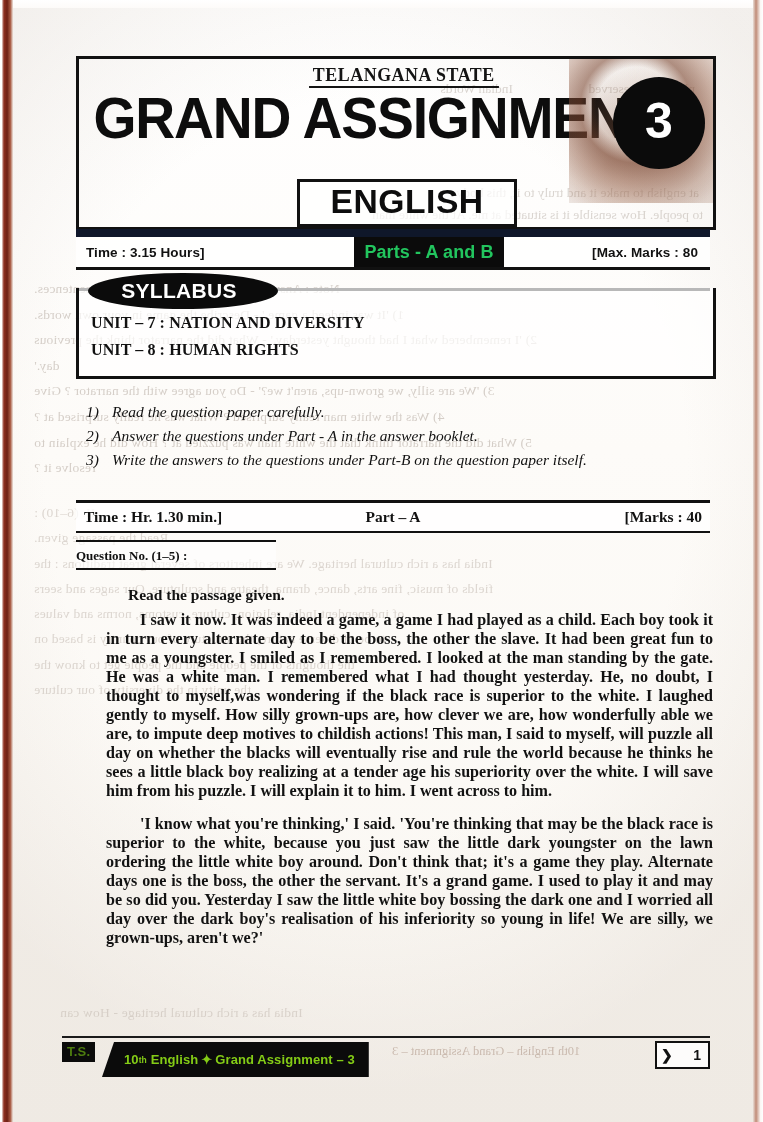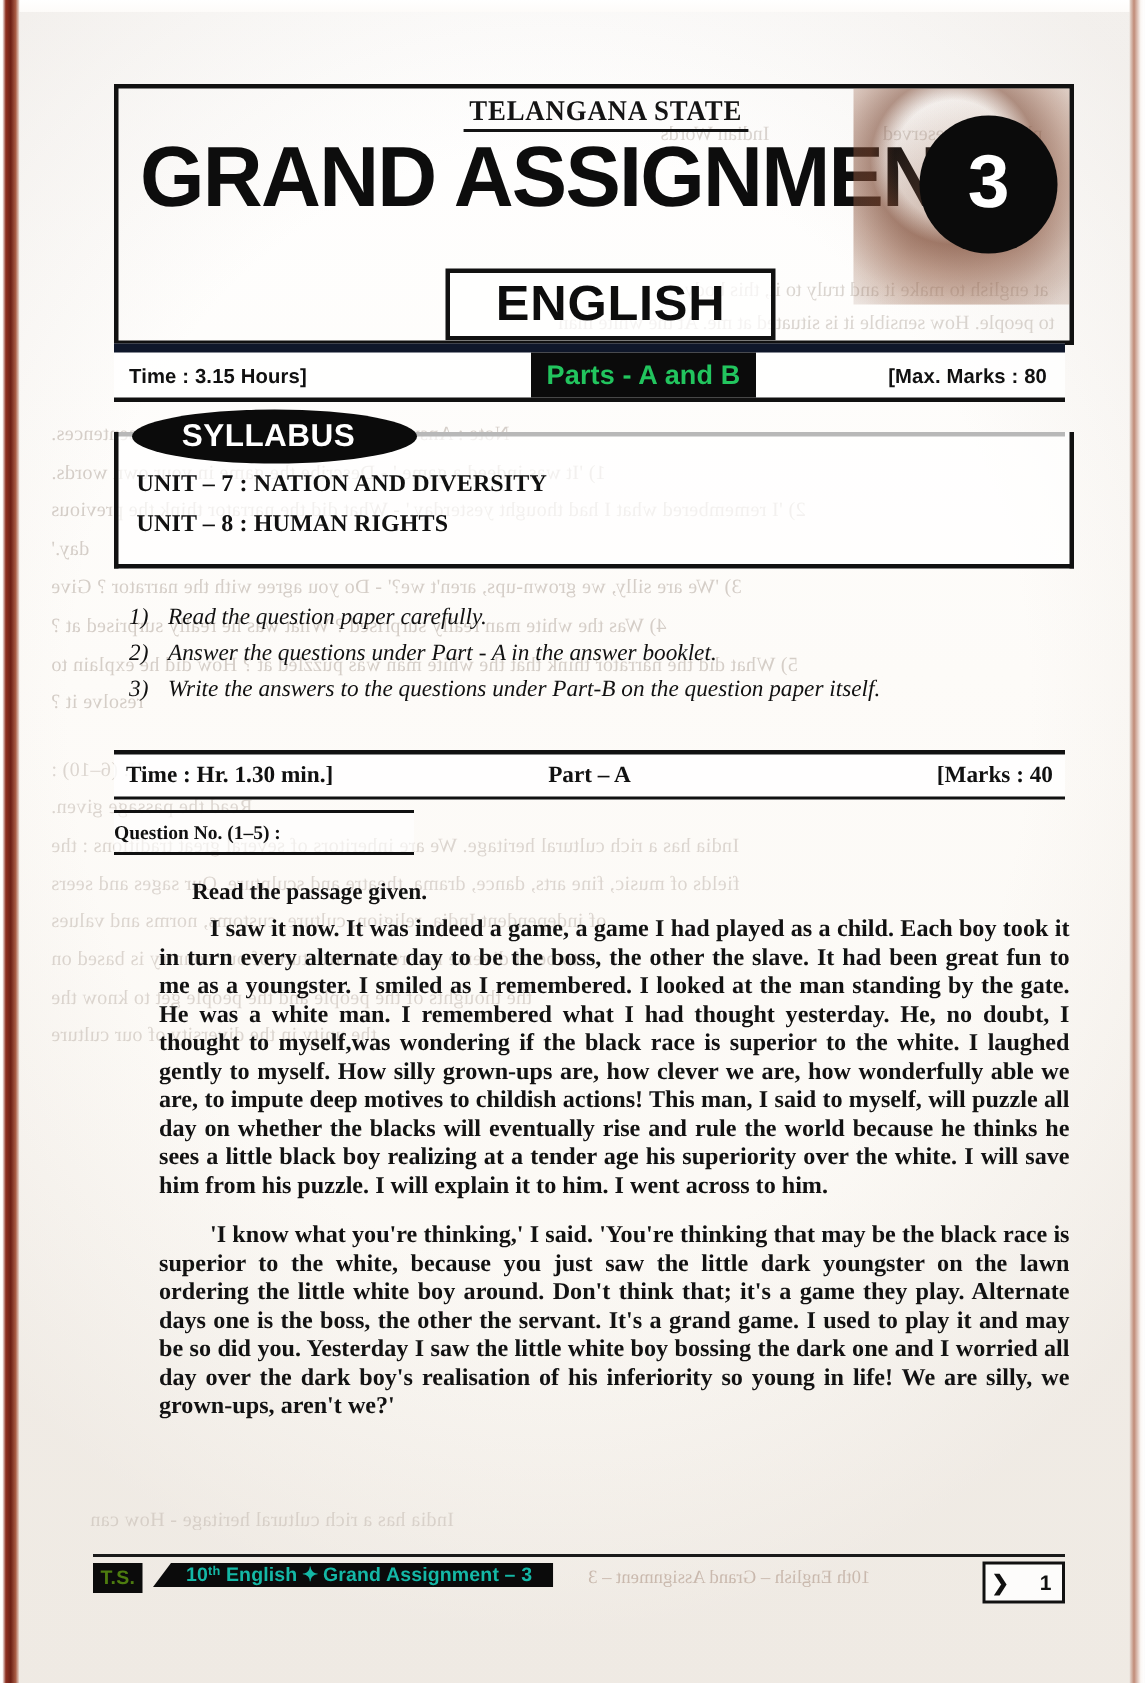--- a/index.html
+++ b/index.html
@@ -175,21 +175,21 @@
     font-size: 50px;
     line-height: 50px;
     transform: translateY(-2px);
   }
 
   
   #strip {
     position: absolute;
     left: 76px; top: 229px;
     width: 634px; height: 30px;
-    border-top: 6px solid #0f172a;
+    border-top: 8px solid #0f172a;
     border-bottom: 3px solid #111;
     display: flex;
     align-items: stretch;
     background: rgba(255,255,255,.80);
   }
   .strip-cell {
     display: flex;
     align-items: center;
     font-family: "Liberation Sans", sans-serif;
     font-weight: bold;
@@ -360,25 +360,26 @@
     font-family: "Liberation Sans", sans-serif;
     font-weight: bold;
     font-size: 13px;
     padding: 2px 5px 3px 5px;
     letter-spacing: .2px;
     z-index: 2;
   }
   #footer-banner {
     position: absolute;
     left: 40px; top: 0;
-    height: 16px;
+    height: 35px;
     background: #0b0b0b;
-    color: #14b8a6;
+    color: #84cc16;
     padding: 0 14px 0 22px;
     display: flex;
+    align-items: center;
     font-family: "Liberation Sans", sans-serif;
     font-weight: bold;
     font-size: 13px;
     letter-spacing: .1px;
     clip-path: polygon(12px 0, 100% 0, 100% 100%, 0 100%);
   }
   #footer-banner sup { font-size: 8.5px; vertical-align: super; }
   #footer-banner .diamond { padding: 0 3px; }
 
   #footer-page {

